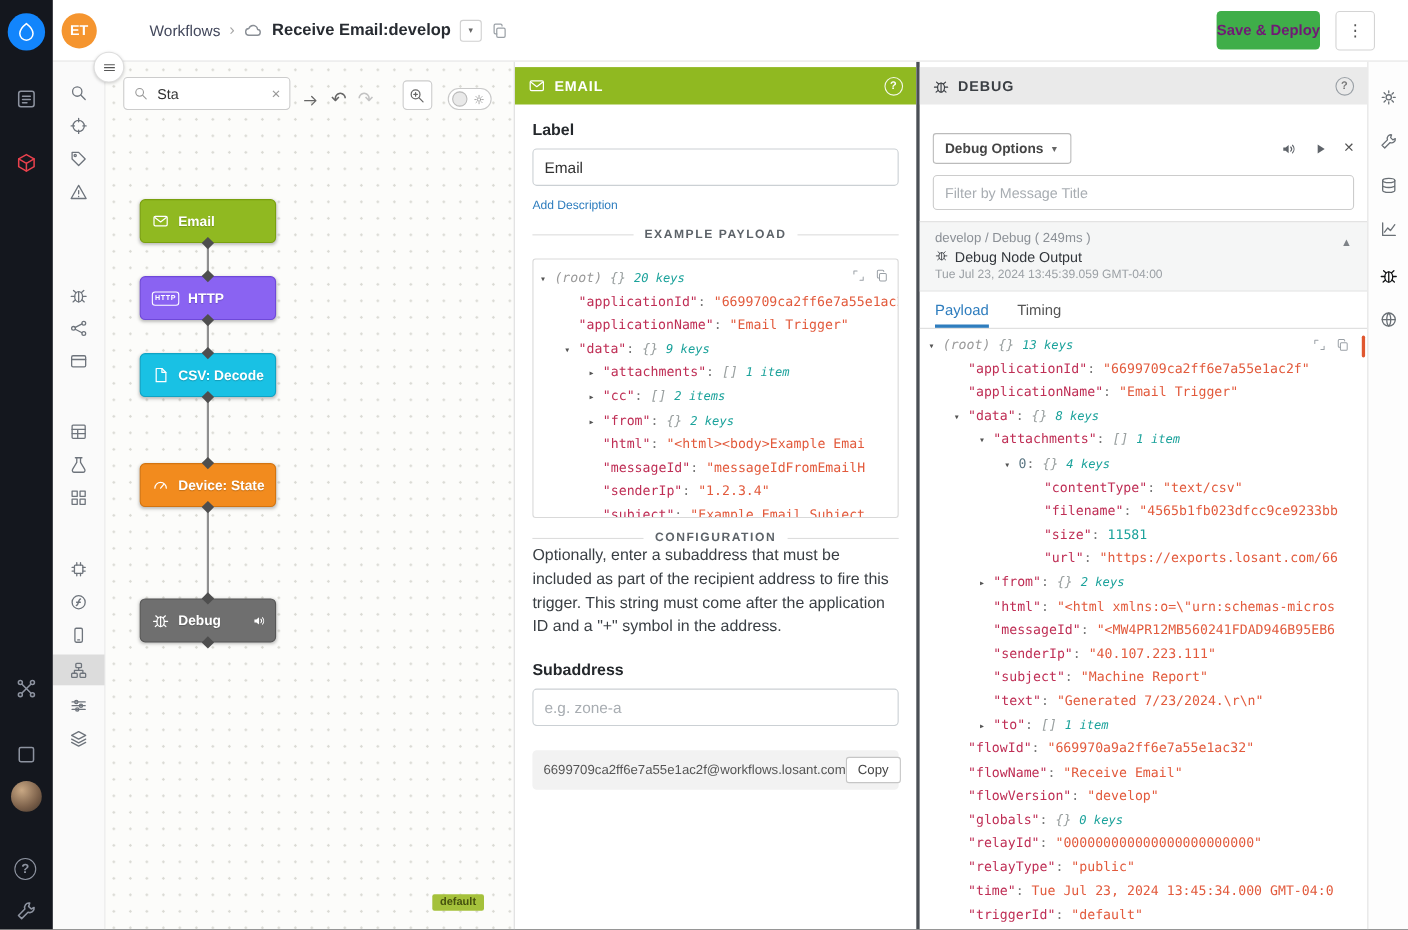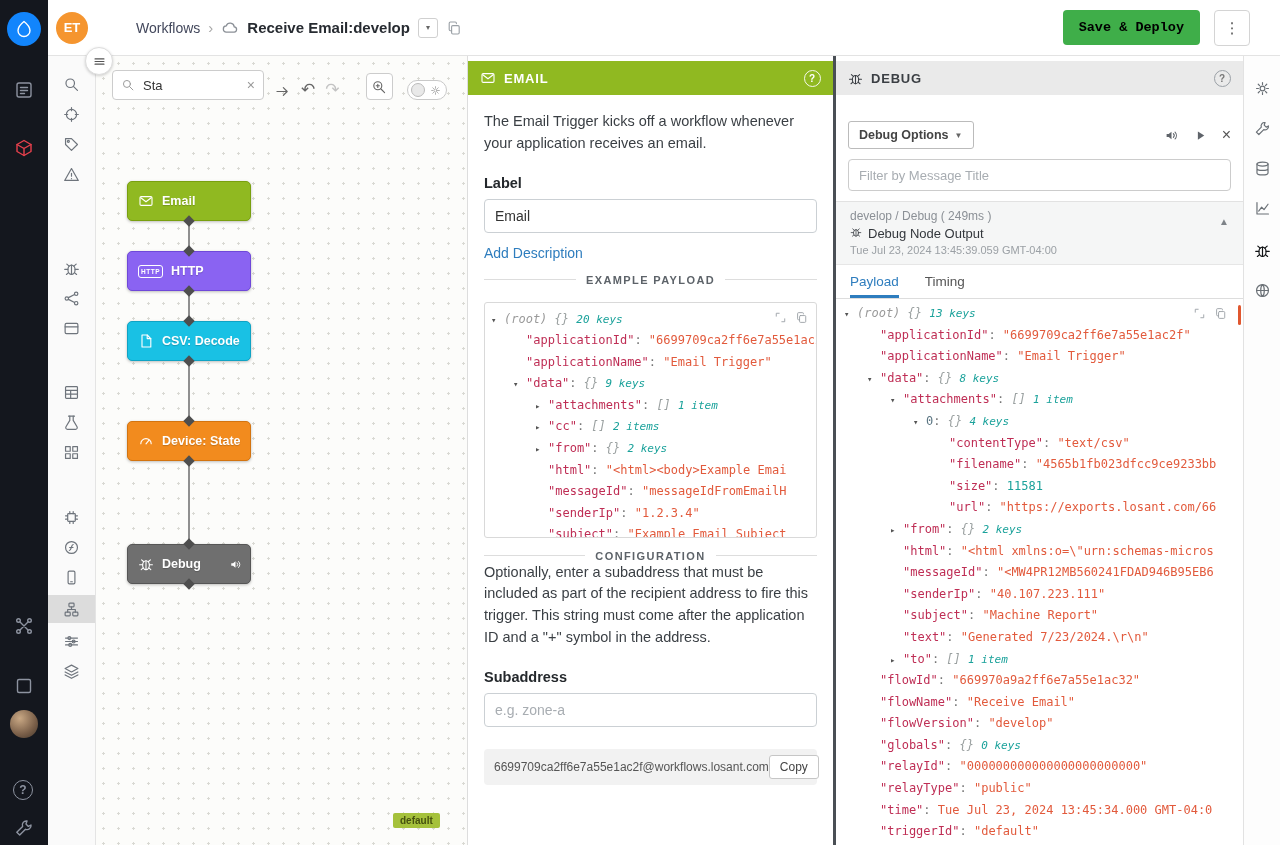--- a/index.html
+++ b/index.html
@@ -27,22 +27,22 @@
   .bc-root{color:#43485c;font-size:14px;text-decoration:none;cursor:pointer}
   .bc-sep{color:#a7a7a7;font-size:15px}
   .bc-cloud{width:18px;height:18px;color:#8a8f96;display:flex}
   .bc-cloud svg{width:18px;height:18px}
   .bc-name{font-size:15px;font-weight:bold;color:#272b31}
   .bc-caret{width:20px;height:20px;border:1px solid #d0d0d0;border-radius:3px;background:#fff;color:#666;
             font-size:8px;display:flex;align-items:center;justify-content:center;padding:0}
   .bc-copy{width:16px;height:16px;color:#9aa0a6;display:flex}
   .bc-copy svg{width:16px;height:16px}
   .topbar-right{margin-left:auto;display:flex;align-items:center;gap:14px;margin-right:30px}
-  .save-btn{background:var(--brand-green,#3fae49);color:#000000;border:none;border-radius:4px;font-family:Liberation Mono, monospace;
-            font-size:13.5px;font-weight:bold;padding:10px 16px;cursor:pointer}
+  .save-btn{background:var(--brand-green,#3fae49);color:#701a75;border:none;border-radius:4px;font-family:Liberation Sans, sans-serif;
+            font-size:13.5px;font-weight:bold;padding:10px 0;cursor:pointer}
   .kebab-btn{width:36px;height:36px;border:1px solid #d4d4d4;background:#fff;border-radius:4px;color:#555;font-size:15px}
 
   
   .palette{position:absolute;left:48px;top:56px;width:48px;height:789px;background:#fafafa;border-right:1px solid #e4e4e4;box-sizing:border-box}
   .pal-item{width:47px;height:28px;display:flex;align-items:center;justify-content:center;color:#6e747c}
   .pal-item svg{width:17px;height:17px}
   .pal-item.sel{background:#dcdcdc}
 
   
   .canvas{position:absolute;left:96px;top:56px;width:371px;height:789px;
@@ -101,21 +101,21 @@
   .cp-h-icon svg{width:16px;height:16px}
   .help-circle{margin-left:auto;width:17px;height:17px;border:1.5px solid rgba(255,255,255,.9);border-radius:50%;
                font-size:10px;font-weight:bold;display:flex;align-items:center;justify-content:center;color:#fff;box-sizing:border-box}
   .help-circle.gray{border-color:#9aa0a6;color:#777}
   .cp-body{padding:16px 16px 0}
   .cp-desc{margin:0 0 20px;font-size:14.5px;line-height:1.5;color:#3a3f44}
   .field-label{display:block;font-size:14.5px;font-weight:bold;color:#24282c;margin-bottom:8px}
   .text-input{width:100%;box-sizing:border-box;height:34px;border:1px solid #cbd0d4;border-radius:4px;padding:0 10px;
               font-size:14px;color:#333;font-family:inherit;outline:none;background:#fff}
   .text-input::placeholder{color:#a8adb2}
-  .add-desc{display:inline-block;margin-top:12px;color:var(--link-blue,#2e7dbe);font-size:14px;cursor:pointer;text-decoration:none}
+  .add-desc{display:inline-block;margin-top:12px;color:var(--link-blue,#2e7dbe);font-size:11px;cursor:pointer;text-decoration:none}
   .divider{display:flex;align-items:center;gap:10px;margin-top:12px;color:#5d6369;font-size:11px;font-weight:bold;letter-spacing:1.4px}
   .divider::before,.divider::after{content:"";flex:1;height:1px;background:#ddd}
   .json-box{position:relative;margin-top:16px;height:236px;border:1px solid #d9d9d9;border-radius:3px;
             padding:6px 0 0 2px;overflow:hidden;box-sizing:border-box}
   .tree-tools{position:absolute;top:8px;right:8px;display:flex;gap:8px;color:#9aa0a6;z-index:2}
   .tree-tools .tt{display:flex}
   .tree-tools svg{width:13px;height:13px}
   .json-line{white-space:pre;font-family:"DejaVu Sans Mono",monospace;font-size:12px;line-height:21.6px;height:21.6px;overflow:hidden}
   .jt-caret{display:inline-block;width:13px;color:#555;font-size:9px}
   .jt-root{color:#9a9a9a;font-style:italic}
@@ -459,21 +459,20 @@
       <span class="cp-h-icon">
           <svg viewBox="0 0 20 20" fill="none" stroke="currentColor" stroke-width="1.4" stroke-linecap="round" stroke-linejoin="round">
             <rect x="2.5" y="4.5" width="15" height="11" rx="1.5"></rect>
             <path d="M3.5 6L10 11l6.5-5"></path>
           </svg>
         </span>
       <span>EMAIL</span>
       <span class="help-circle">?</span>
     </div>
     <div class="cp-body">
-      <p class="cp-desc">The Email Trigger kicks off a workflow whenever your application receives an email.</p>
       <label class="field-label">Label</label>
       <input class="text-input" value="Email" style="">
       <a class="add-desc">Add Description</a>
       <div class="divider">
         <span>EXAMPLE PAYLOAD</span>
       </div>
       <div class="json-box">
         <span class="tree-tools">
           <span class="tt">
               <svg viewBox="0 0 20 20" fill="none" stroke="currentColor" stroke-width="1.4" stroke-linecap="round" stroke-linejoin="round">

